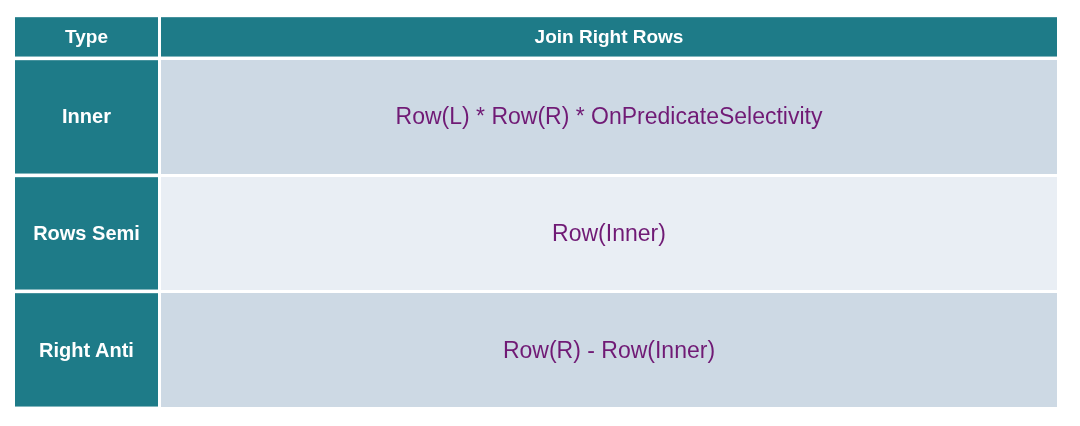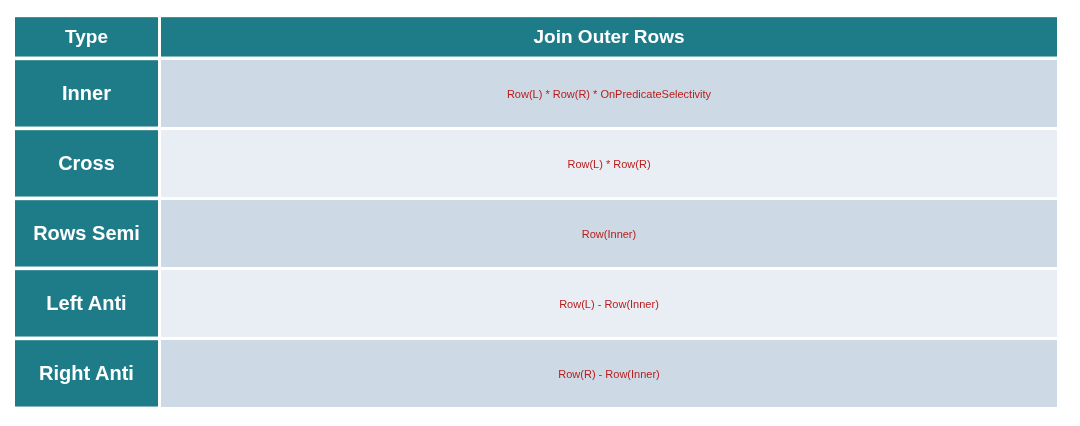--- a/index.html
+++ b/index.html
@@ -42,58 +42,50 @@
     color: #ffffff;
     font-weight: bold;
     font-size: 19px;
     box-shadow: inset 0 -1px 0 rgba(255,255,255,0.45),
                 inset 0 1px 0 rgba(255,255,255,0.18);
   }
   th.teal-cell { font-size: 19px; }
   td.teal-cell { font-size: 20px; }
   
   td.formula-cell {
-    color: #b91c1c;
-    font-size: 11px;
+    color: #701a75;
+    font-size: 23px;
     font-weight: normal;
   }
   tbody tr:nth-child(odd) td.formula-cell { background: #cdd9e4; }
   tbody tr:nth-child(even) td.formula-cell { background: #e9eef4; }
 </style>
 </head>
 <body>
 
 <div class="canvas">
   <table class="join-table">
     <colgroup>
       <col class="col-type">
       <col class="col-formula">
     </colgroup>
     <thead>
       <tr>
         <th class="teal-cell">Type</th>
-        <th class="teal-cell">Join Outer Rows</th>
+        <th class="teal-cell">Join Right Rows</th>
       </tr>
     </thead>
     <tbody>
       <tr>
         <td class="teal-cell">Inner</td>
         <td class="formula-cell">Row(L) * Row(R) * OnPredicateSelectivity</td>
       </tr>
       <tr>
-        <td class="teal-cell">Cross</td>
-        <td class="formula-cell">Row(L) * Row(R)</td>
-      </tr>
-      <tr>
         <td class="teal-cell">Rows Semi</td>
         <td class="formula-cell">Row(Inner)</td>
-      </tr>
-      <tr>
-        <td class="teal-cell">Left Anti</td>
-        <td class="formula-cell">Row(L) - Row(Inner)</td>
       </tr>
       <tr>
         <td class="teal-cell">Right Anti</td>
         <td class="formula-cell">Row(R) - Row(Inner)</td>
       </tr>
     </tbody>
   </table>
 </div>
 
 </body></html>

